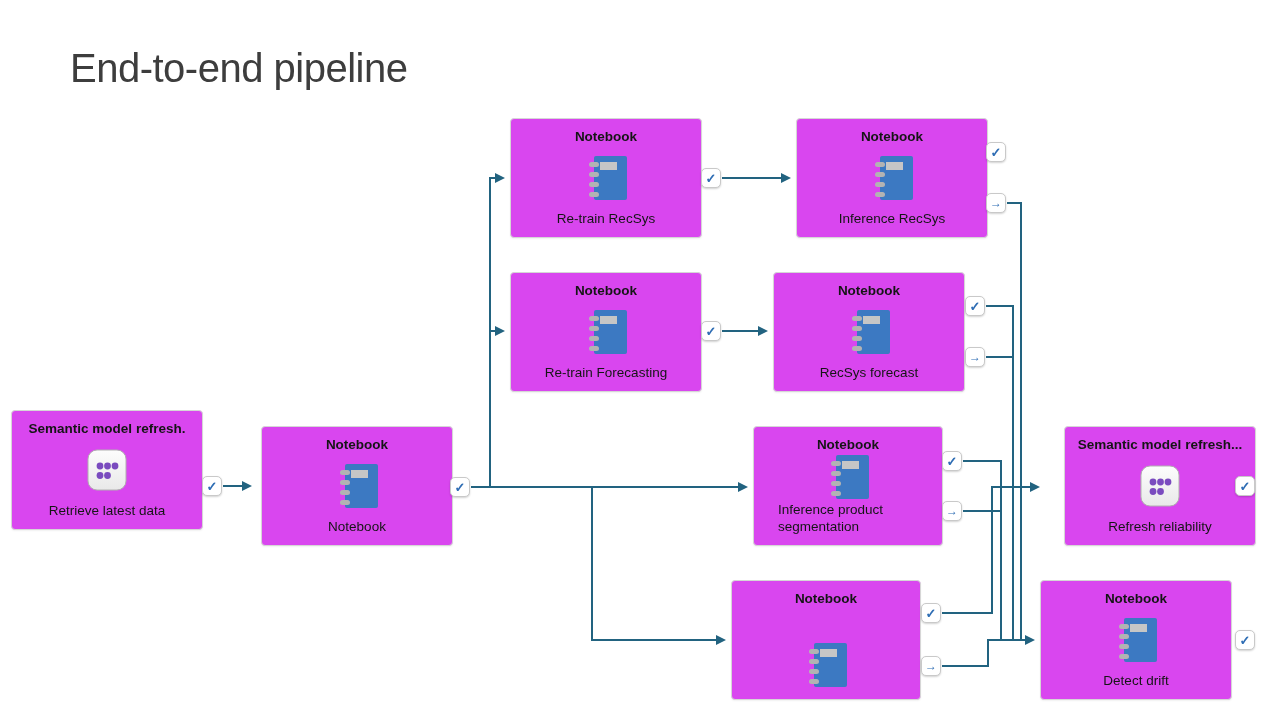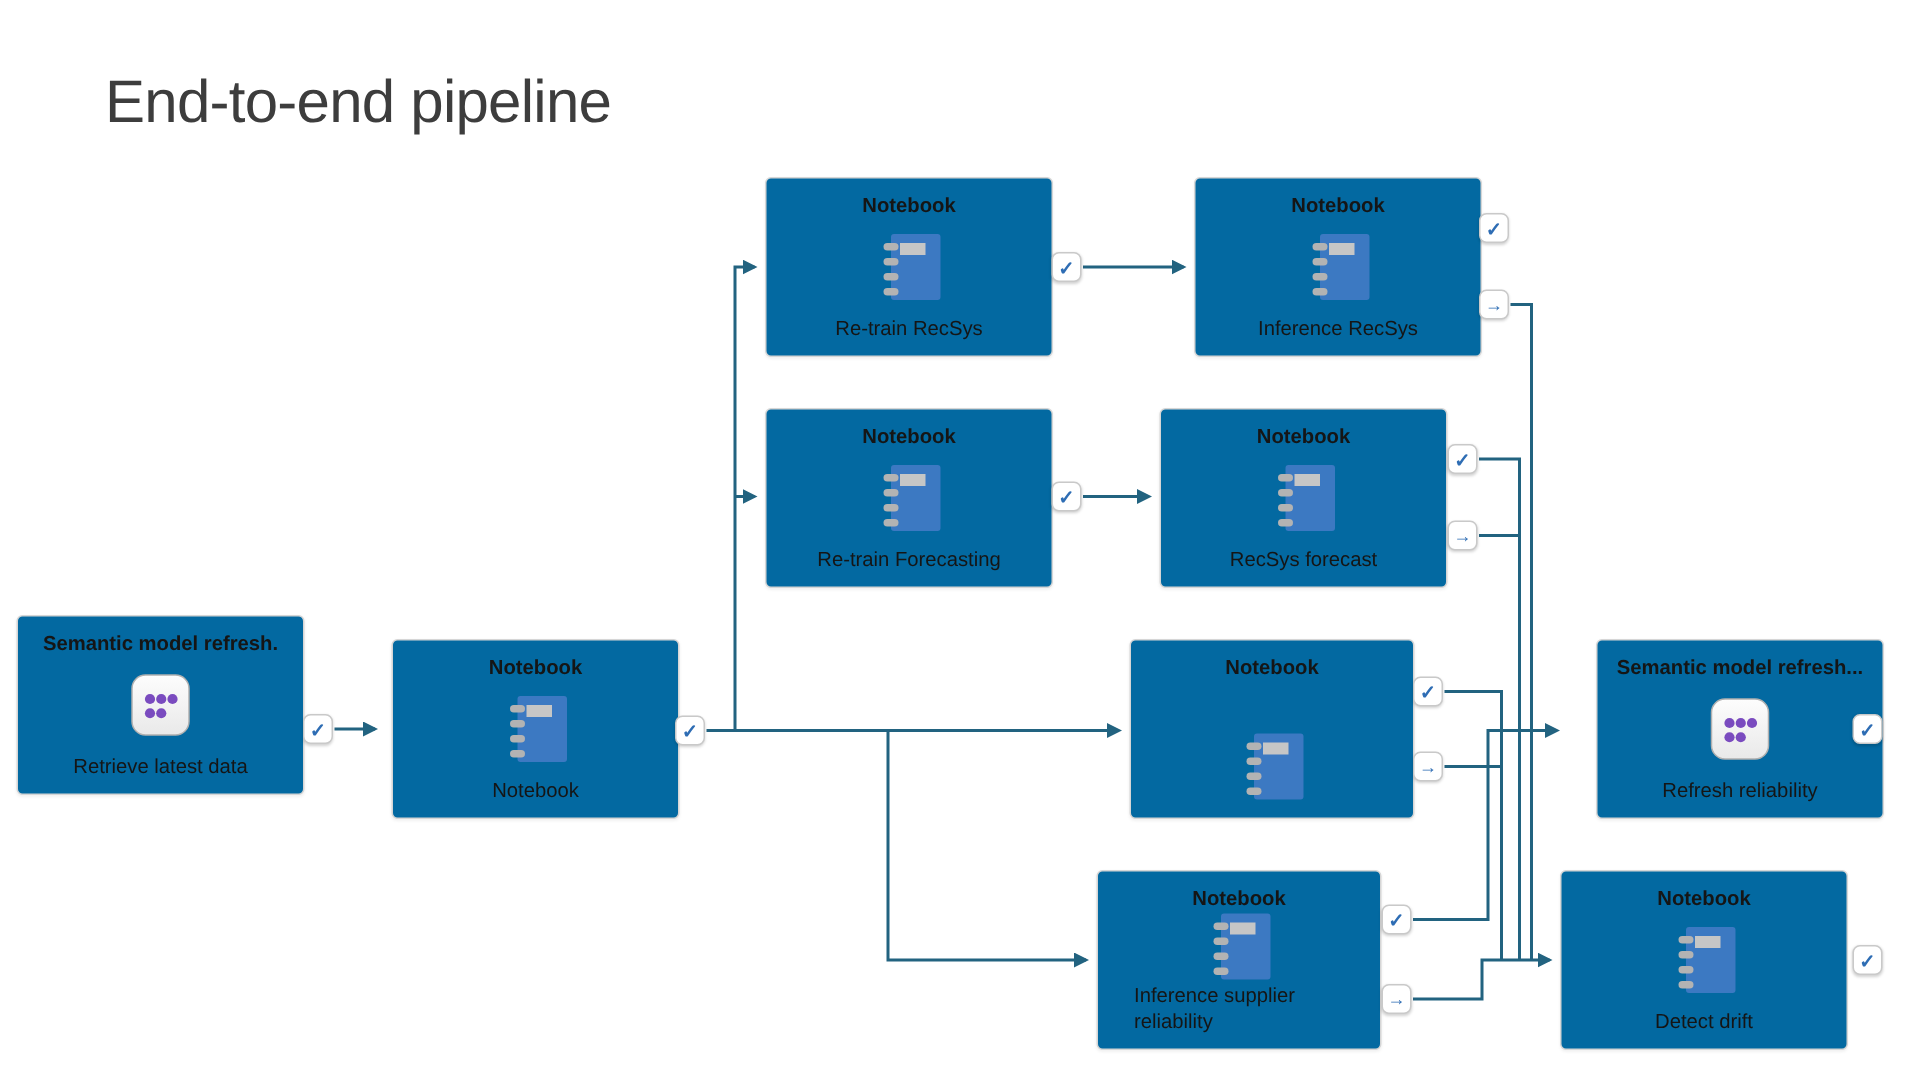--- a/index.html
+++ b/index.html
@@ -7,21 +7,21 @@
     width:1280px;height:720px;position:relative;overflow:hidden;
     background:#ffffff;
     font-family:"Liberation Sans", sans-serif;
   }
   .page-title{
     position:absolute;left:70px;top:46px;
     font-size:40px;font-weight:400;color:#3d3d3d;letter-spacing:-0.5px;
   }
   .node{
     position:absolute;width:192px;height:120px;box-sizing:border-box;
-    background:#0369a1;border:1px solid #d6d6d6;border-radius:4px;
+    background:#d946ef;border:1px solid #d6d6d6;border-radius:4px;
     display:flex;flex-direction:column;align-items:center;justify-content:space-between;
     padding:9px 4px 10px 4px;
     box-shadow:0 1px 2px rgba(0,0,0,0.06);
   }
   .node-title{
     font-size:13.5px;font-weight:700;color:#151515;white-space:nowrap;line-height:17px;
   }
   .node-label{
     font-size:13.5px;color:#151515;text-align:left;line-height:17px;max-width:170px;
   }
@@ -167,35 +167,35 @@
   <div class="icon-wrap">
     <svg width="48" height="48" viewBox="0 0 48 48">
       <rect x="12" y="2" width="33" height="44" rx="2" fill="#3c79c2"></rect>
       <rect x="7" y="8" width="10" height="5" rx="2.5" fill="#b3b3b3"></rect>
       <rect x="7" y="18" width="10" height="5" rx="2.5" fill="#b3b3b3"></rect>
       <rect x="7" y="28" width="10" height="5" rx="2.5" fill="#b3b3b3"></rect>
       <rect x="7" y="38" width="10" height="5" rx="2.5" fill="#b3b3b3"></rect>
       <rect x="18" y="8" width="17" height="8" fill="#c6c6c6"></rect>
     </svg>
   </div>
+  <div class="node-label" style="max-width:140px">Inference product segmentation</div>
 </div>
 
 <div class="node" style="left:731px;top:580px;width:190px">
   <div class="node-title">Notebook</div>
   <div class="icon-wrap">
     <svg width="48" height="48" viewBox="0 0 48 48">
       <rect x="12" y="2" width="33" height="44" rx="2" fill="#3c79c2"></rect>
       <rect x="7" y="8" width="10" height="5" rx="2.5" fill="#b3b3b3"></rect>
       <rect x="7" y="18" width="10" height="5" rx="2.5" fill="#b3b3b3"></rect>
       <rect x="7" y="28" width="10" height="5" rx="2.5" fill="#b3b3b3"></rect>
       <rect x="7" y="38" width="10" height="5" rx="2.5" fill="#b3b3b3"></rect>
       <rect x="18" y="8" width="17" height="8" fill="#c6c6c6"></rect>
     </svg>
   </div>
-  <div class="node-label" style="max-width:140px">Inference supplier reliability</div>
 </div>
 
 <div class="node" style="left:1064px;top:426px">
   <div class="node-title">Semantic model refresh...</div>
   <div class="icon-wrap">
     <svg width="48" height="48" viewBox="0 0 48 48">
       <rect x="5" y="4" width="38" height="40" rx="9" fill="url(#semgrad)" stroke="#b0b0b0"></rect>
       <circle cx="17" cy="20" r="3.4" fill="#7a4bbf"></circle>
       <circle cx="24.5" cy="20" r="3.4" fill="#7a4bbf"></circle>
       <circle cx="32" cy="20" r="3.4" fill="#7a4bbf"></circle>

